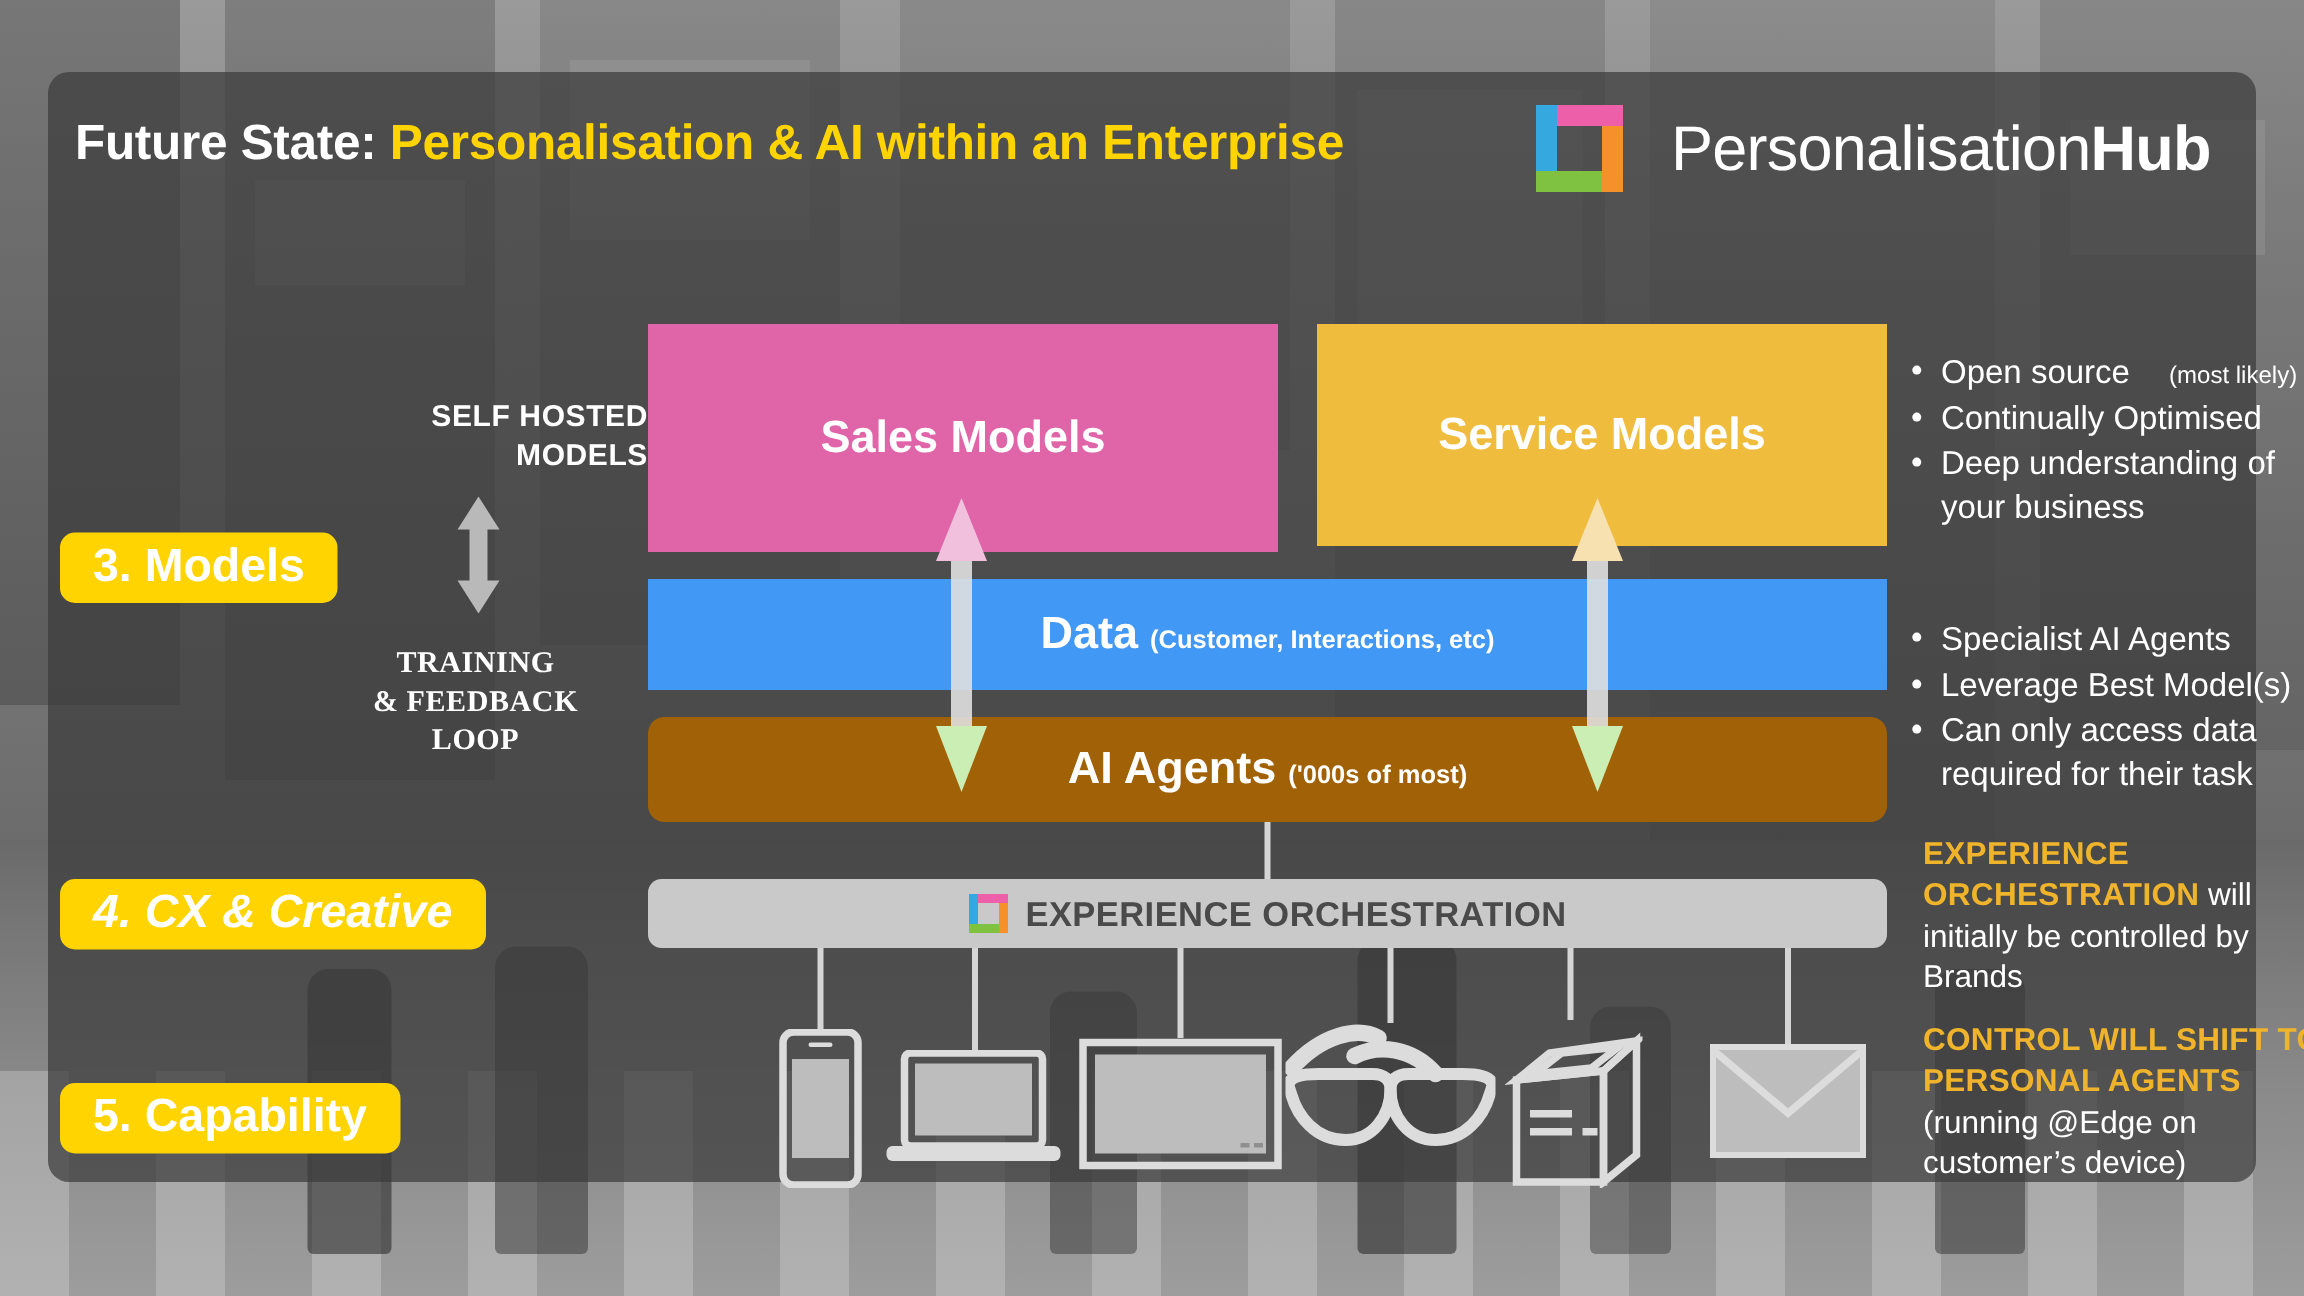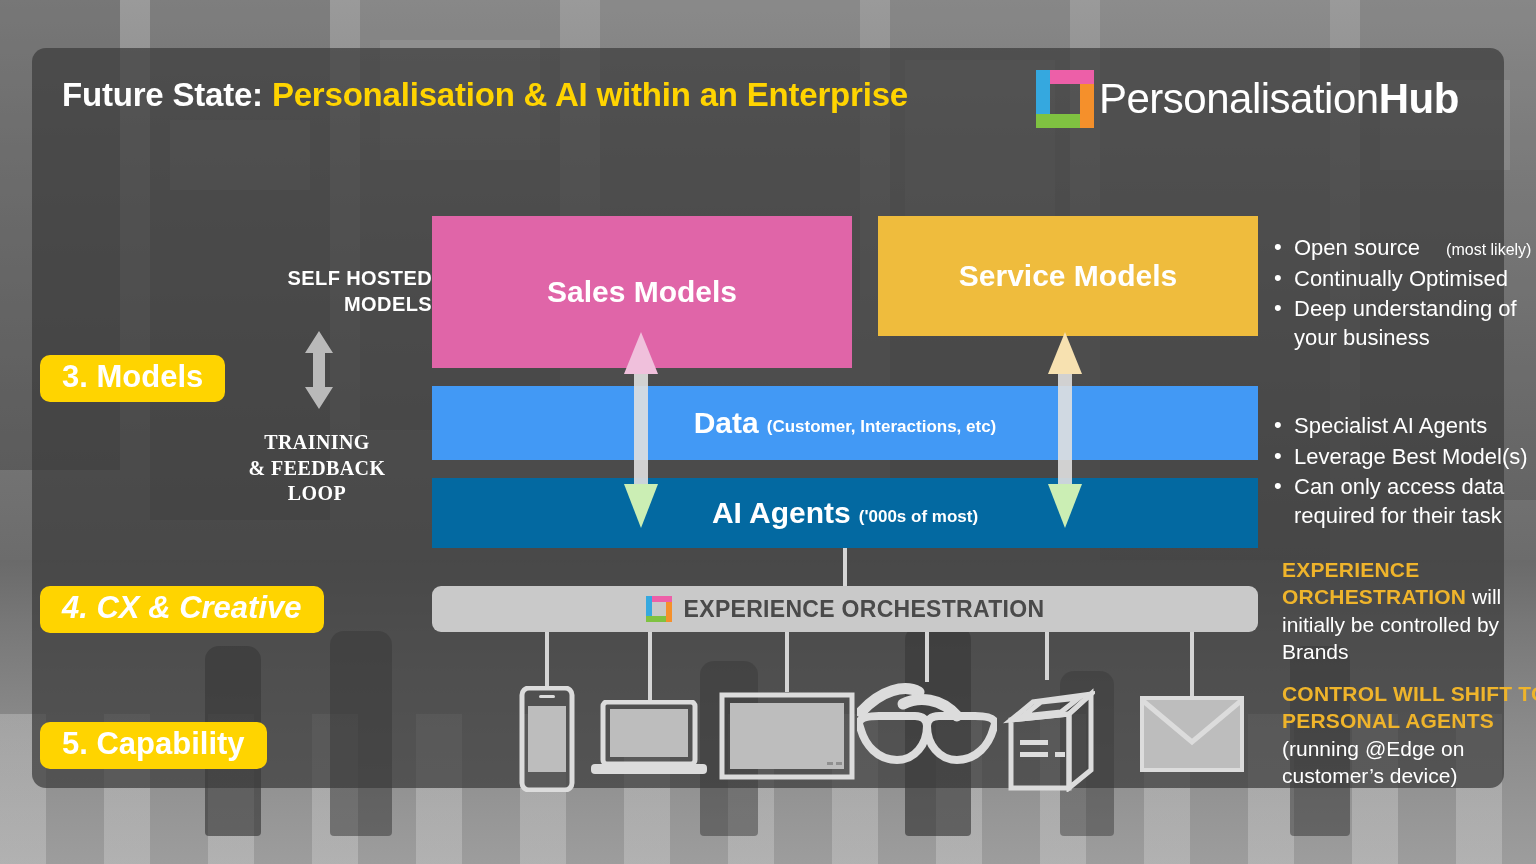--- a/index.html
+++ b/index.html
@@ -23,25 +23,25 @@
   #bg .person{position:absolute;bottom:28px;background:rgba(35,35,35,.55);border-radius:14px 14px 4px 4px;}
 
   
   #panel{
     position:absolute;left:32px;top:48px;width:1472px;height:740px;
     background:rgba(60,60,60,.72);
     border-radius:14px;
   }
 
   
-  #header{position:absolute;left:12px;top:0;width:1456px;height:110px;}
+  #header{position:absolute;left:0;top:0;width:1456px;height:110px;}
   #title{position:absolute;left:18px;top:28px;font-size:33px;font-weight:bold;
     color:#ffffff;letter-spacing:-0.2px;white-space:nowrap;}
   #title .hl{color:#FFD400;}
-  #logo-wrap{position:absolute;left:992px;top:22px;display:flex;align-items:center;gap:5px;}
+  #logo-wrap{position:absolute;left:992px;top:22px;display:flex;align-items:center;gap:32px;}
   .logo-mark{position:relative;width:58px;height:58px;}
   .logo-mark .bar{position:absolute;}
   .lm-top{left:14px;top:0;width:44px;height:14px;background:#ED5FA8;}
   .lm-left{left:0;top:0;width:14px;height:58px;background:#35A8DF;}
   .lm-right{left:44px;top:14px;width:14px;height:44px;background:#F5902B;}
   .lm-bottom{left:0;top:44px;width:44px;height:14px;background:#7FC241;}
   .lm-hole{position:absolute;left:14px;top:14px;width:30px;height:30px;background:transparent;}
   #logo-text{font-size:42px;color:#ffffff;letter-spacing:-0.5px;white-space:nowrap;font-weight:300;}
   #logo-text b{font-weight:bold;}
 
@@ -59,23 +59,23 @@
   #lbl-selfhosted{left:170px;top:218px;width:230px;text-align:right;}
   #lbl-training{left:170px;top:382px;width:230px;font-family:Liberation Serif, serif;}
 
   
   #dbl-arrow{position:absolute;left:272px;top:283px;width:30px;height:78px;}
 
   
   .block{position:absolute;display:flex;align-items:center;justify-content:center;
     color:#ffffff;font-weight:bold;}
   #blk-sales{left:400px;top:168px;width:420px;height:152px;background:#E065A8;font-size:30px;}
-  #blk-service{left:846px;top:168px;width:380px;height:120px;background:#EFBC3D;font-size:30px;}
+  #blk-service{left:846px;top:168px;width:380px;height:148px;background:#EFBC3D;font-size:30px;}
   #blk-data{left:400px;top:338px;width:826px;height:74px;background:#4299F5;}
-  #blk-agents{left:400px;top:430px;width:826px;height:70px;background:#0369a1;}
+  #blk-agents{left:400px;top:430px;width:826px;height:70px;background:#a16207;border-radius:11px;}
   .blk-main{font-size:30px;font-weight:bold;}
   .blk-sub{font-size:17px;font-weight:bold;margin-left:8px;position:relative;top:4px;}
 
   
   .flow{position:absolute;}
   #flow-left{left:592px;top:284px;width:34px;height:196px;}
   #flow-right{left:1016px;top:284px;width:34px;height:196px;}
 
   
   #orch{position:absolute;left:400px;top:538px;width:826px;height:46px;

